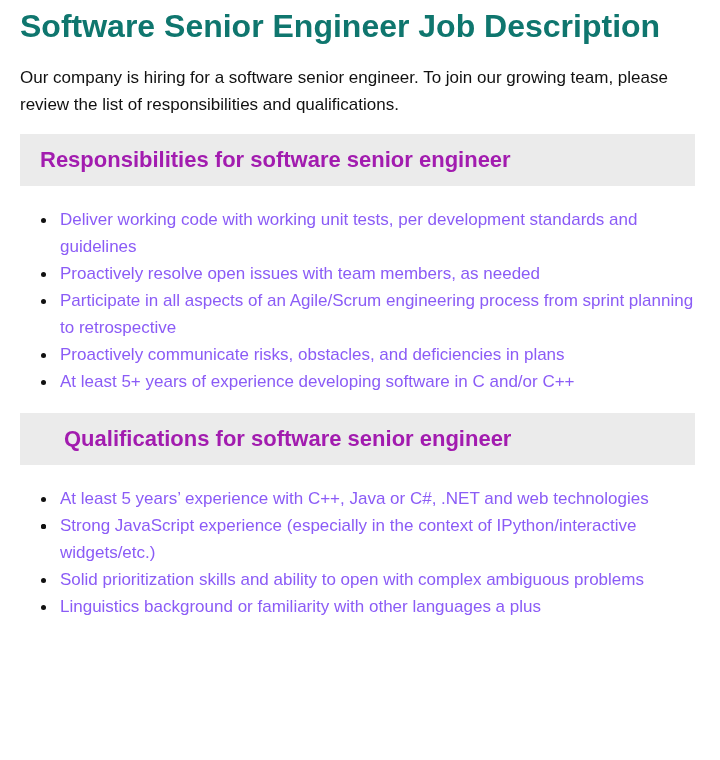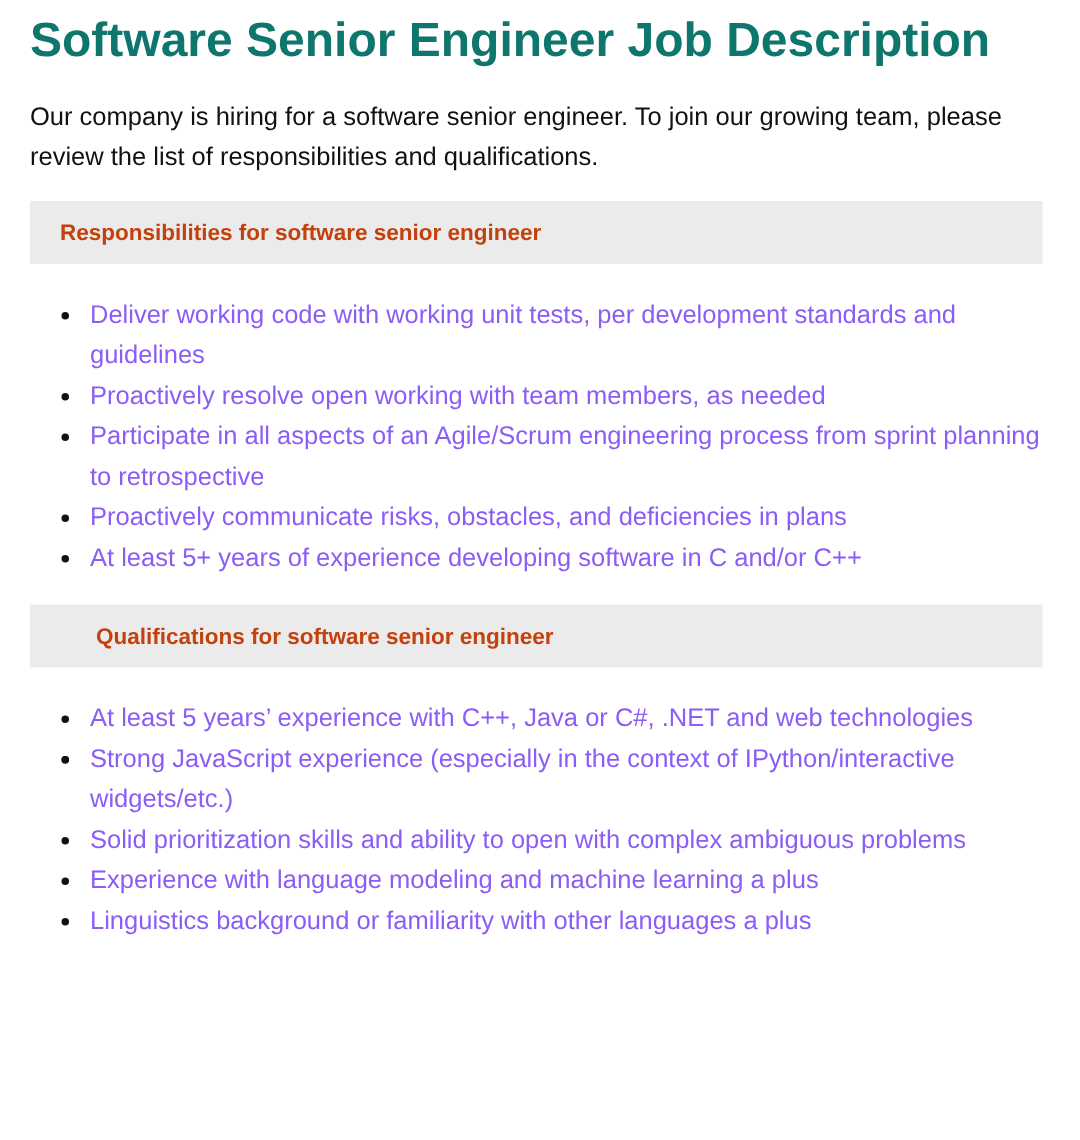--- a/index.html
+++ b/index.html
@@ -29,28 +29,28 @@
       color: #0f766e;
     }
     .intro {
       margin: 18px 0 0 0;
       font-size: 17px;
       line-height: 27px;
       color: #111111;
     }
     .section-header {
       background: #ebebeb;
-      height: 42px;
+      height: 52px;
       margin-top: 16px;
       padding: 0 20px;
       display: flex;
       align-items: center;
-      font-size: 15px;
+      font-size: 22px;
       font-weight: bold;
-      color: #c2410c;
+      color: #a21caf;
     }
     .section-header.second {
       margin-top: 18px;
       padding-left: 44px;
     }
     ul.items {
       list-style: none;
       margin: 20px 0 0 0;
       padding: 0;
     }
@@ -74,28 +74,27 @@
 </head>
 <body>
 
 <div class="page">
   <h1>Software Senior Engineer Job Description</h1>
   <p class="intro">Our company is hiring for a software senior engineer. To join our growing team, please review the list of responsibilities and qualifications.</p>
 
   <div class="section-header">Responsibilities for software senior engineer</div>
   <ul class="items">
     <li><span class="bullet"></span><span>Deliver working code with working unit tests, per development standards and guidelines</span></li>
-    <li><span class="bullet"></span><span>Proactively resolve open working with team members, as needed</span></li>
+    <li><span class="bullet"></span><span>Proactively resolve open issues with team members, as needed</span></li>
     <li><span class="bullet"></span><span>Participate in all aspects of an Agile/Scrum engineering process from sprint planning to retrospective</span></li>
     <li><span class="bullet"></span><span>Proactively communicate risks, obstacles, and deficiencies in plans</span></li>
     <li><span class="bullet"></span><span>At least 5+ years of experience developing software in C and/or C++</span></li>
   </ul>
 
   <div class="section-header second">Qualifications for software senior engineer</div>
   <ul class="items">
     <li><span class="bullet"></span><span>At least 5 years’ experience with C++, Java or C#, .NET and web technologies</span></li>
     <li><span class="bullet"></span></li>
     <li><span class="bullet"></span><span>Strong JavaScript experience (especially in the context of IPython/interactive widgets/etc.)</span></li>
     <li><span class="bullet"></span><span>Solid prioritization skills and ability to open with complex ambiguous problems</span></li>
-    <li><span class="bullet"></span><span>Experience with language modeling and machine learning a plus</span></li>
     <li><span class="bullet"></span><span>Linguistics background or familiarity with other languages a plus</span></li>
   </ul>
 </div>
 
 </body></html>

